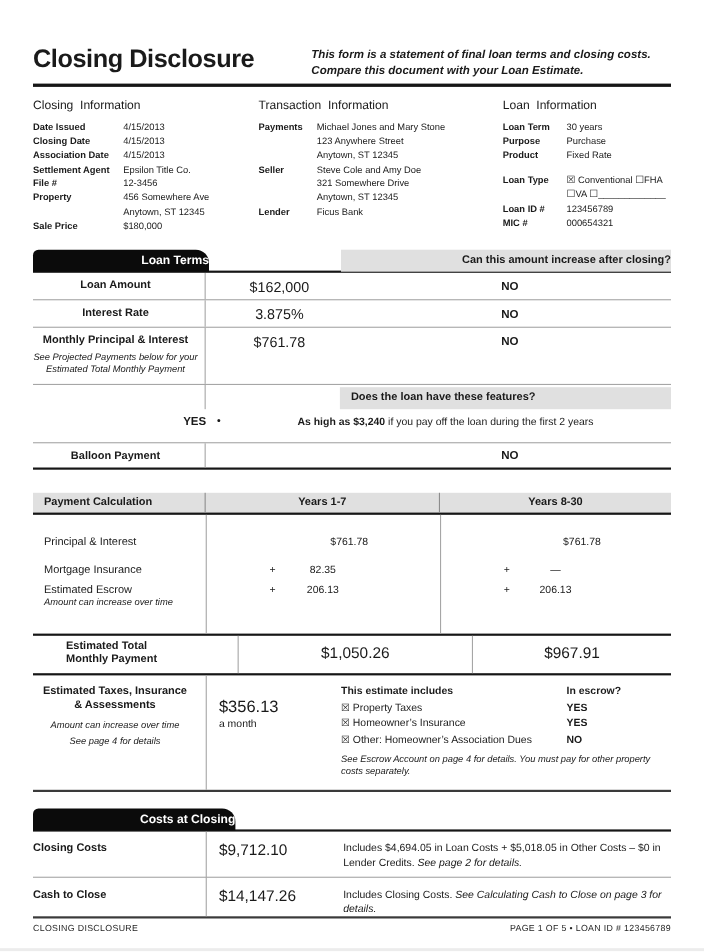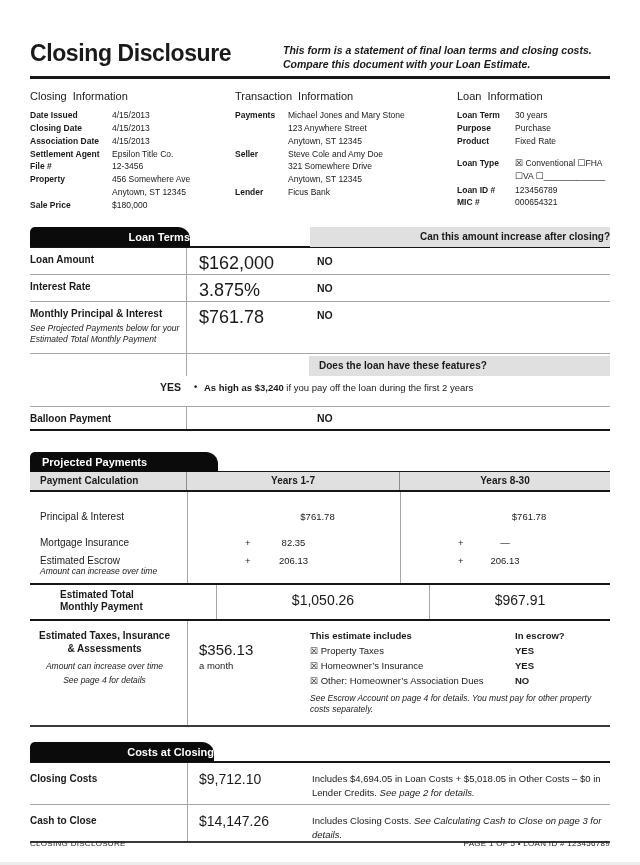--- a/index.html
+++ b/index.html
@@ -43,24 +43,24 @@
     border-radius:5px 12px 0 0;
   }
   .tab.w1 { width:160px; } .tab.w2 { width:188px; } .tab.w3 { width:184px; }
   .q-bar {
     position:absolute; left:280px; right:0; bottom:-1px; height:20px; line-height:20px;
     background:var(--header-bar-bg,#e0e0e0); font-weight:bold; font-size:10px;
     padding-left:10px; box-sizing:border-box;
   }
 
   
-  .lt-row { display:flex; border-bottom:1px solid var(--rule-light,#a6a6a6); box-sizing:border-box; }
+  .lt-row { display:flex; border-bottom:1px solid var(--rule-light,#a6a6a6); box-sizing:border-box;text-align:center; }
   .lt-label { width:157px; border-right:1px solid var(--rule-light,#a6a6a6); box-sizing:border-box; font-size:10px; font-weight:bold; padding:6px 6px 4px 0; }
   .lt-sub { font-weight:normal; font-style:italic; font-size:8.5px; line-height:1.3; margin-top:4px; }
-  .lt-value { width:122px; box-sizing:border-box; padding:5px 0 0 12px; font-size:18px; }
+  .lt-value { width:122px; box-sizing:border-box; padding:5px 0 0 12px; font-size:13px; }
   .lt-answer { flex:1; padding:7px 0 0 8px; font-size:10.5px; font-weight:bold; }
   .lt-row.h25 { min-height:25px; } .lt-row.h52 { min-height:52px; }
   .feat-header { display:flex; box-sizing:border-box; min-height:22px; }
   .feat-sp1 { width:157px; border-right:1px solid var(--rule-light,#a6a6a6); box-sizing:border-box; }
   .feat-sp2 { width:122px; }
   .feat-bar { flex:1; margin-top:2px; height:20px; line-height:20px; background:var(--header-bar-bg,#e0e0e0); font-weight:bold; font-size:10px; padding-left:10px; }
   .lt-row.feat1 { min-height:31px; border-bottom:1px solid var(--rule-light,#a6a6a6); }
   .lt-row.feat2 { min-height:22px; border-bottom:none; }
   .lt-body-end { border-bottom:2px solid var(--rule-dark,#161616); }
   .answer-flex { flex:1; display:flex; padding-top:5px; }
@@ -78,21 +78,21 @@
   .vline { position:absolute; top:0; bottom:0; width:1px; background:var(--rule-light,#a6a6a6); }
   .vl-157 { left:157px; } .vl-370 { left:370px; }
   .pp-row { display:flex; }
   .pp-label { width:157px; box-sizing:border-box; padding-left:10px; font-size:10px; }
   .pp-sub { font-size:8.5px; font-style:italic; line-height:1.25; }
   .pp-v1 { width:213px; text-align:center; position:relative; font-size:9.5px; }
   .pp-v2 { flex:1; text-align:center; position:relative; font-size:9.5px; }
   .plus { position:absolute; left:58px; top:0; }
   .pp-row.r-pi { padding-top:19px;gap:24px; }
   .pp-row.r-mi { padding-top:15px; }
-  .pp-row.r-ee { padding-top:7px; padding-bottom:6px; }
+  .pp-row.r-ee { padding-top:7px; padding-bottom:23px; }
   .pp-total { display:flex; border-top:2px solid var(--rule-dark,#161616); border-bottom:2px solid var(--rule-dark,#161616); }
   .ppt-label { width:157px; box-sizing:border-box; border-right:1px solid var(--rule-light,#a6a6a6); font-size:10px; font-weight:bold; line-height:1.25; padding:4px 0 5px 0;margin-left:30px; }
   .ppt-v1 { width:213px; border-right:1px solid var(--rule-light,#a6a6a6); box-sizing:border-box; text-align:center; font-size:14px; padding-top:7px; }
   .ppt-v2 { flex:1; text-align:center; font-size:14px; padding-top:7px; }
   .pp-taxes { position:relative; border-bottom:2px solid #3a3a3a; display:flex; padding:8px 0 10px 0; }
   .ptx-label { width:157px; box-sizing:border-box; padding-right:8px;text-align:center; }
   .ptx-bold { font-size:10px; font-weight:bold; line-height:1.3; }
   .ptx-note { font-size:8.5px; font-style:italic; margin-top:6px; }
   .ptx-note2 { font-size:8.5px; font-style:italic; margin-top:4px; }
   .ptx-amount { width:123px; box-sizing:border-box; padding:12px 0 0 12px; }
@@ -262,23 +262,20 @@
         </div>
         <div class="lt-row feat2">
           <div class="lt-label">Balloon Payment</div>
           <div class="lt-value"></div>
           <div class="lt-answer" style="padding-top:5px;">NO</div>
         </div>
       </div>
     </div>
 
     <div class="section mt21">
-      <div class="sec-header rule1">
-        <div class="tab w2">Projected Payments</div>
-      </div>
       <div class="pp-cols">
         <div class="pp-c1">Payment Calculation</div>
         <div class="pp-c2">Years 1-7</div>
         <div class="pp-c3">Years 8-30</div>
       </div>
       <div class="pp-body">
         <div class="vline vl-157"></div>
         <div class="vline vl-370"></div>
         <div class="pp-row r-pi">
           <div class="pp-label">Principal &amp; Interest</div>

